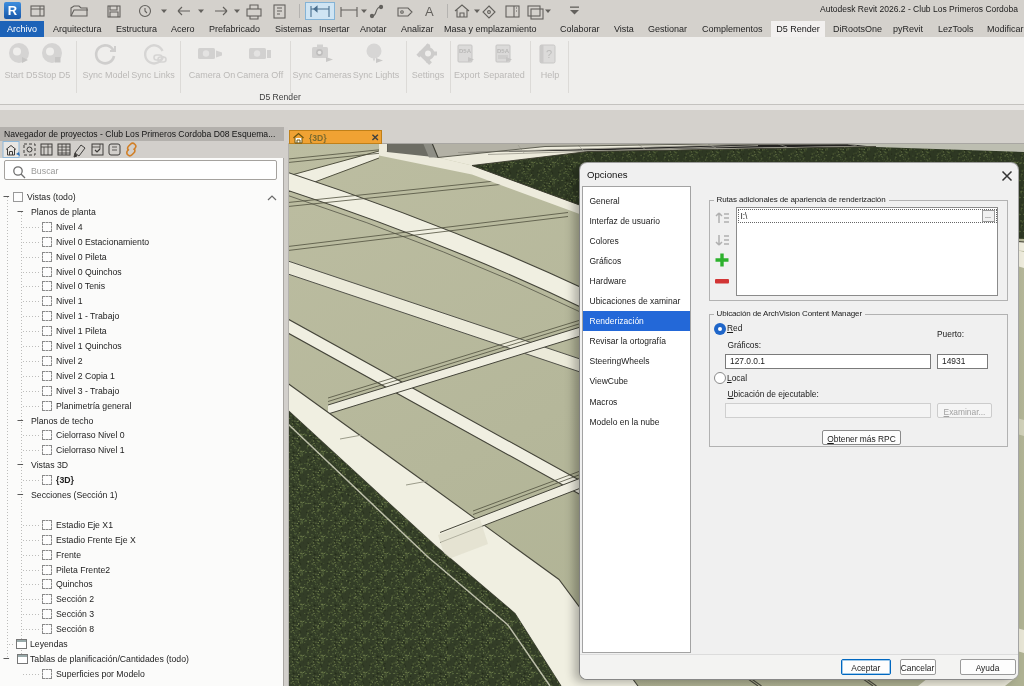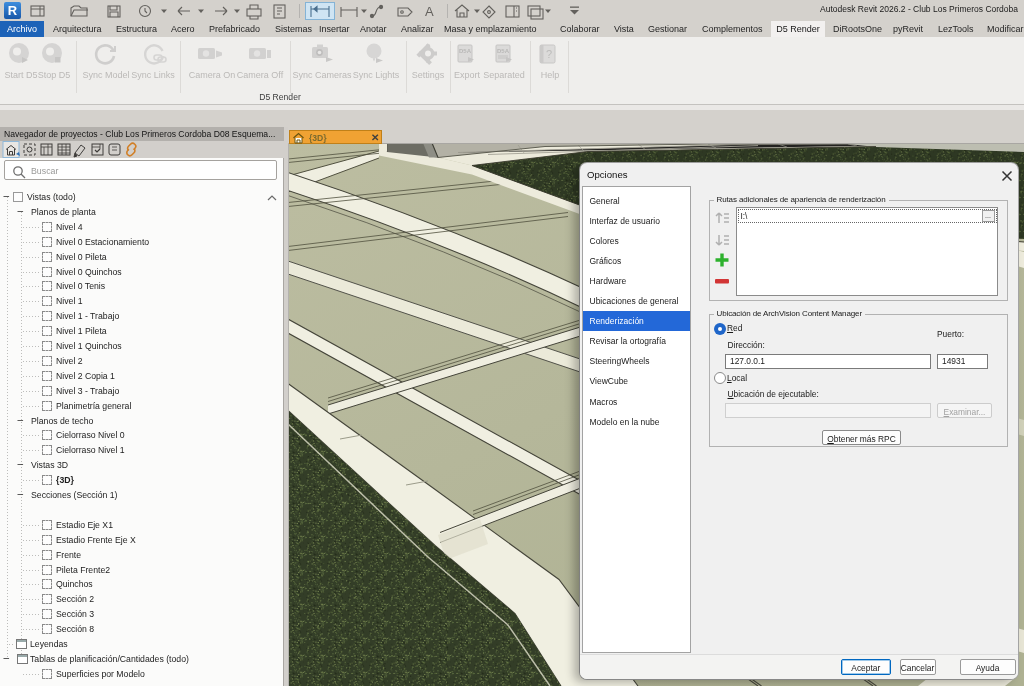--- a/index.html
+++ b/index.html
@@ -656,21 +656,21 @@
 <div id="dtitle">Opciones</div>
 <svg width="12" height="12" style="position:absolute;left:421px;top:7px">
       <path d="M1.5 1.5l9 9M10.5 1.5l-9 9" stroke="#333" stroke-width="1.5"></path>
     </svg>
 <div id="dnav">
 <div class="ni" style="top:3.5px">General</div>
 <div class="ni" style="top:23.6px">Interfaz de usuario</div>
 <div class="ni" style="top:43.7px">Colores</div>
 <div class="ni" style="top:63.8px">Gráficos</div>
 <div class="ni" style="top:83.9px">Hardware</div>
-<div class="ni" style="top:104px">Ubicaciones de general</div>
+<div class="ni" style="top:104px">Ubicaciones de xaminar</div>
 <div class="ni nisel" style="top:124.1px">Renderización</div>
 <div class="ni" style="top:144.2px">Revisar la ortografía</div>
 <div class="ni" style="top:164.3px">SteeringWheels</div>
 <div class="ni" style="top:184.4px">ViewCube</div>
 <div class="ni" style="top:204.5px">Macros</div>
 <div class="ni" style="top:224.6px">Modelo en la nube</div>
 </div>
 <div class="grp" style="left:128.5px;top:36.5px;width:299.5px;height:101.5px">
 <span class="glb">Rutas adicionales de apariencia de renderización</span>
 </div>
@@ -697,21 +697,21 @@
 <span style="position:absolute;left:3px;top:2px;font-size:8.3px">I:\</span>
 <span style="position:absolute;right:2px;top:1px;width:13px;height:11.5px;background:#f0f0f0;border:1px solid #999;font-size:7px;text-align:center;line-height:9px">...</span>
 </div>
 </div>
 <div class="grp" style="left:128.5px;top:151px;width:299.5px;height:132.5px">
 <span class="glb">Ubicación de ArchVision Content Manager</span>
 </div>
 <span class="rad" style="left:133.5px;top:159.5px;background:#1f66c9"></span>
 <span class="ab" style="left:137.5px;top:163.5px;width:4px;height:4px;border-radius:50%;background:#fff"></span>
 <span class="ab" style="left:147px;top:160px"><u>R</u>ed</span>
-<span class="ab" style="left:147.5px;top:176.5px">Dirección:</span>
+<span class="ab" style="left:147.5px;top:176.5px">Gráficos:</span>
 <div class="fld" style="left:145px;top:190.5px;width:205.5px;height:15.5px">127.0.0.1</div>
 <span class="ab" style="left:357px;top:166px">Puerto:</span>
 <div class="fld" style="left:357px;top:190.5px;width:50.5px;height:15.5px">14931</div>
 <span class="rad" style="left:133.5px;top:208.5px;background:#fff;border:1px solid #8a8a8a"></span>
 <span class="ab" style="left:147px;top:209.5px"><u>L</u>ocal</span>
 <span class="ab" style="left:147.5px;top:226px"><u>U</u>bicación de ejecutable:</span>
 <div class="fldd" style="left:145px;top:239.5px;width:205.5px;height:15px"></div>
 <div class="btnd" style="left:357px;top:239.5px;width:55px;height:15px"><u>E</u>xaminar...</div>
 <div class="btn" style="left:242px;top:266.5px;width:79px;height:15.5px"><u>O</u>btener más RPC</div>
 <div id="dfoot"></div>

